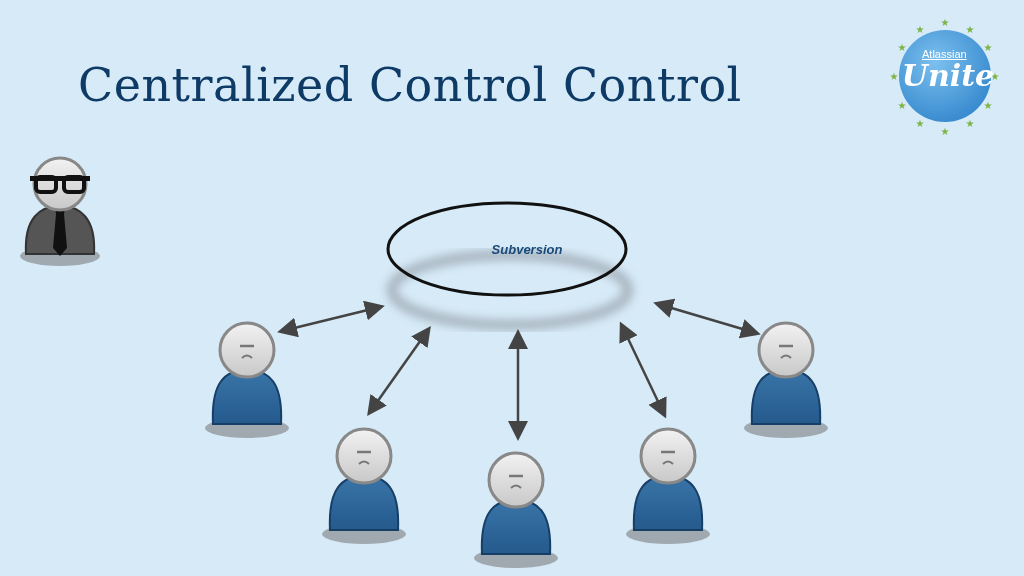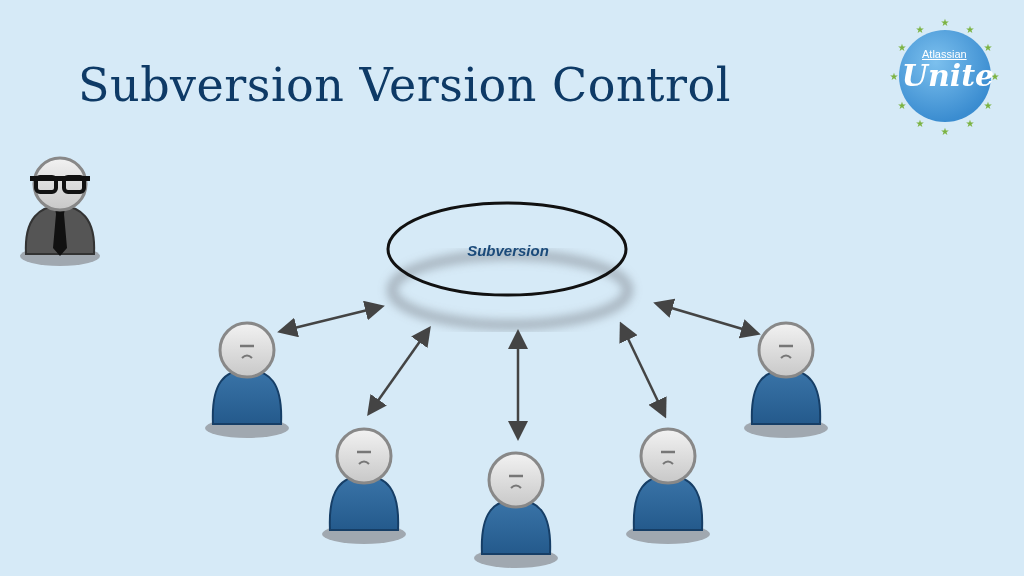--- a/index.html
+++ b/index.html
@@ -1,27 +1,27 @@
 <!DOCTYPE html>
 <html><head>
 <meta charset="utf-8">
 <style>
   html, body { margin:0; padding:0; }
   body { width:1024px; height:576px; background:#d6eaf7; position:relative; overflow:hidden; font-family:"DejaVu Serif", serif; }
   .title { position:absolute; left:78px; top:58px; font-family:"DejaVu Serif", serif; font-size:46px; color:#0e3a66; letter-spacing:0.5px; white-space:nowrap; }
   .logo { position:absolute; left:880px; top:14px; width:130px; height:124px; }
   .logo-text { position:absolute; left:922px; top:48px; font-family:"Liberation Sans", sans-serif; font-size:11px; color:#fff;text-decoration:underline; }
   .logo-unite { position:absolute; left:898px; top:58px; width:100px; text-align:center; font-family:"DejaVu Serif", serif; font-style:italic; font-weight:bold; font-size:30px; color:#fff; }
-  .repo-label { position:absolute; left:388px; top:242px; width:240px; text-align:center; font-family:"Liberation Sans", sans-serif; font-style:italic; font-weight:bold; font-size:15px; color:#1a4a7a; }
+  .repo-label { position:absolute; left:388px; top:242px; width:240px; text-align:center; font-family:"Liberation Sans", sans-serif; font-style:italic; font-weight:bold; font-size:13px; color:#1a4a7a;padding-left:19px; }
   svg.diagram { position:absolute; left:0; top:0; }
 </style>
 </head>
 <body>
 
-<div class="title">Subversion Version Control</div>
+<div class="title">Centralized Control Control</div>
 
 <svg class="logo" viewBox="0 0 130 124">
   <defs>
     <radialGradient id="globe" cx="40%" cy="35%" r="65%">
       <stop offset="0%" stop-color="#7cc0ee"></stop>
       <stop offset="100%" stop-color="#3a8cd0"></stop>
     </radialGradient>
   </defs>
   <circle cx="65" cy="62" r="46" fill="url(#globe)"></circle>
   <g fill="#7cb342" font-size="10" font-family="DejaVu Sans, sans-serif" text-anchor="middle">

